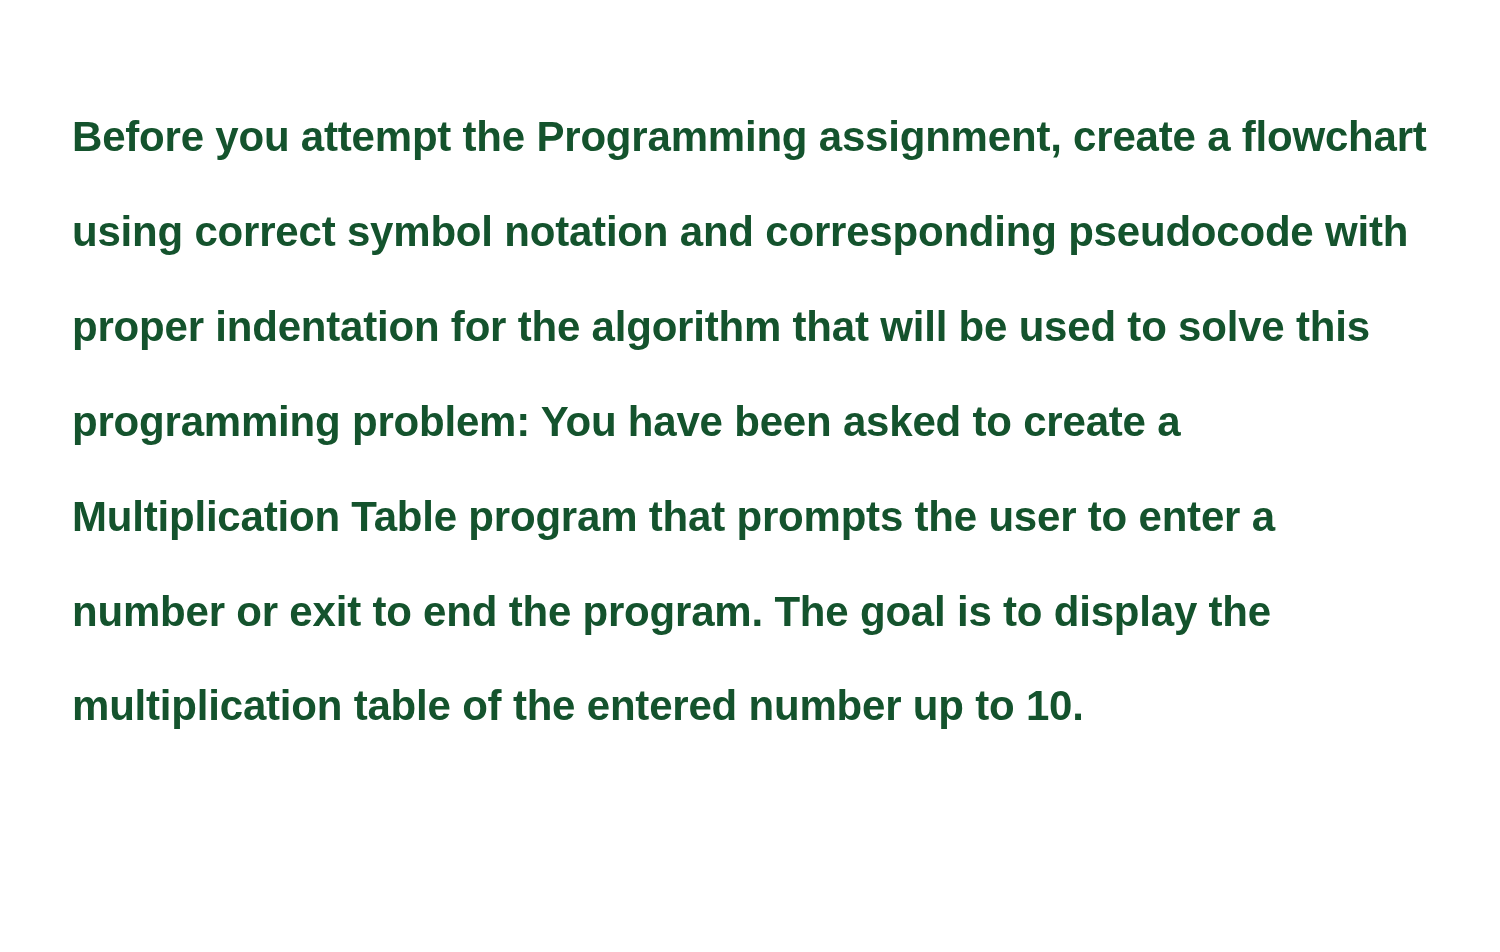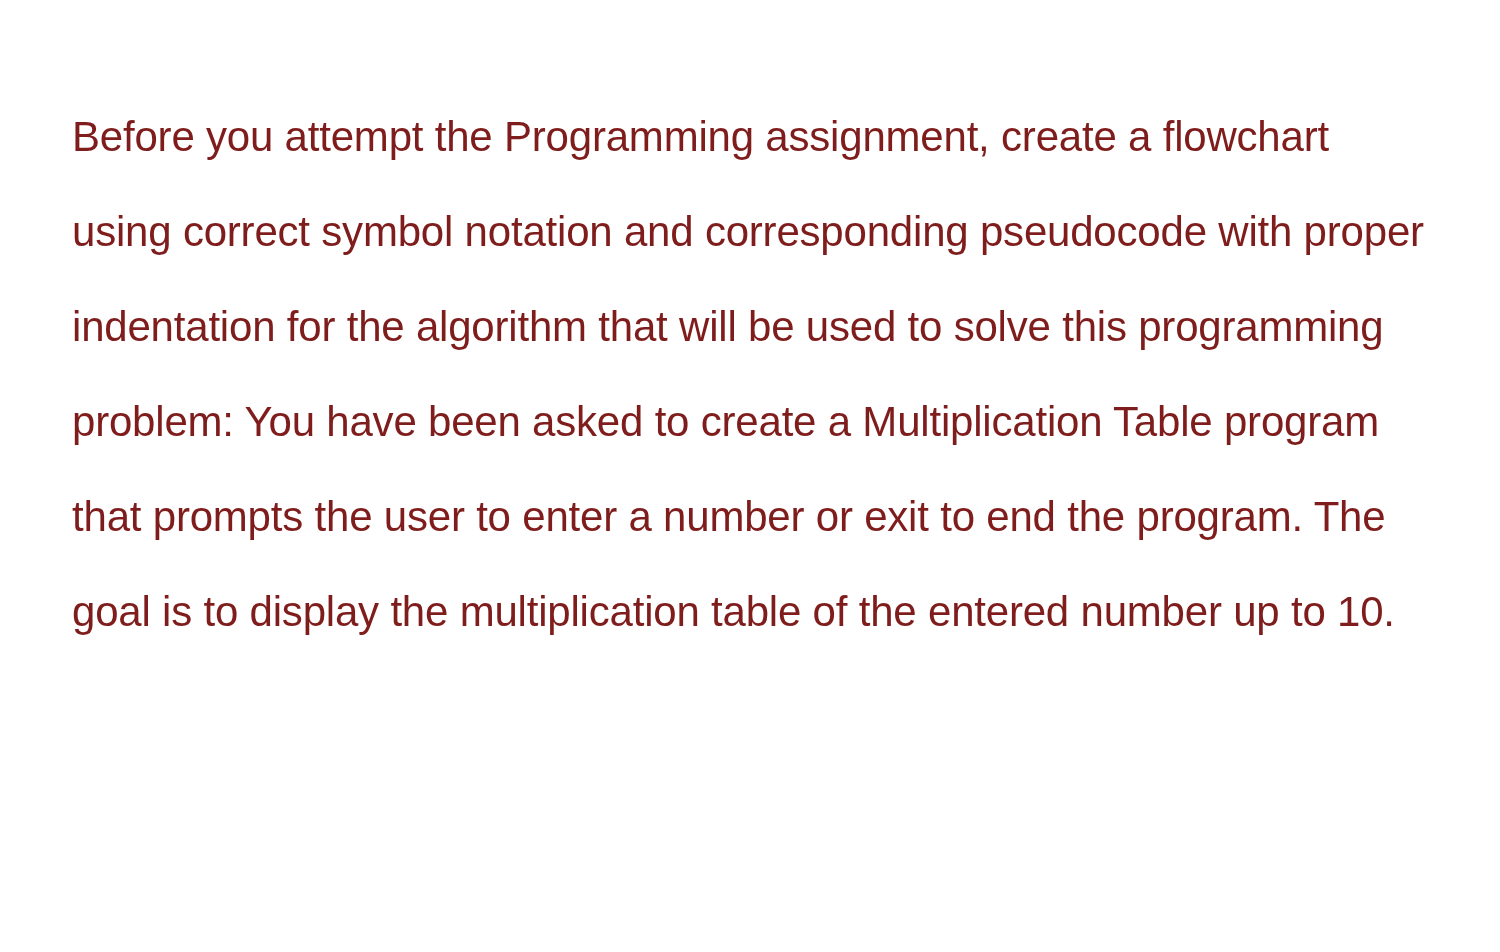--- a/index.html
+++ b/index.html
@@ -10,22 +10,22 @@
     body {
       width: 1500px;
       height: 952px;
       background: #ffffff;
       font-family: -apple-system, BlinkMacSystemFont, "Segoe UI", Helvetica, Arial, sans-serif;
       padding: 90px 72px 72px 72px;
     }
     .content {
       font-size: 42px;
       line-height: 2.26;
-      color: #7f1d1d;
-      font-weight: 400;
+      color: #14532d;
+      font-weight: 700;
       letter-spacing: -0.2px;
     }
   </style>
 </head>
 <body>
 
 <div class="content">
   <p>Before you attempt the Programming assignment, create a flowchart using correct symbol notation and corresponding pseudocode with proper indentation for the algorithm that will be used to solve this programming problem: You have been asked to create a Multiplication Table program that prompts the user to enter a number or exit to end the program. The goal is to display the multiplication table of the entered number up to 10.</p>
 </div>
 

